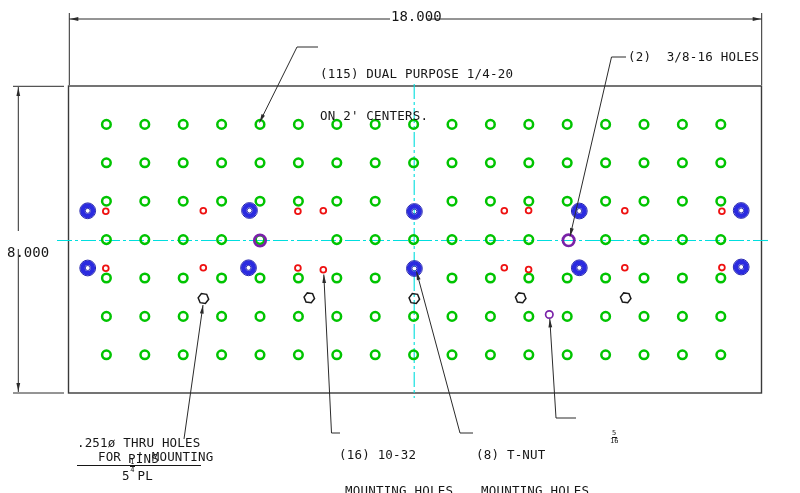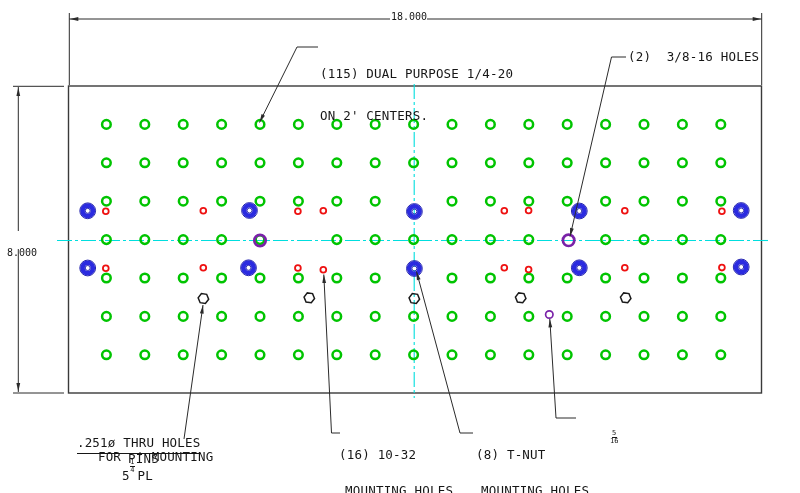--- a/index.html
+++ b/index.html
@@ -1,22 +1,22 @@
 <!DOCTYPE html>
 <html><head>
 <meta charset="utf-8">
 <style>
   html,body{margin:0;padding:0;background:#ffffff;}
   .canvas{position:relative;width:800px;height:493px;background:#ffffff;
           font-family:"DejaVu Sans Mono","Liberation Mono",monospace;color:#161616;overflow:hidden;}
   svg{position:absolute;left:0;top:0;}
   .ann{position:absolute;font-size:12.5px;letter-spacing:0.2px;line-height:14px;white-space:pre;}
   .tight{line-height:12px;}
-  .dim{position:absolute;font-size:10px;letter-spacing:0;line-height:9px;white-space:pre;}
-  .u{border-bottom:1.2px solid #161616;display:inline-block;padding-bottom:4px;}
+  .dim{position:absolute;font-size:14px;letter-spacing:0;line-height:9px;white-space:pre;}
+  .u{border-bottom:1.2px solid #161616;display:inline-block;padding-bottom:16px;}
   .frac{display:inline-flex;flex-direction:column;align-items:center;justify-content:center;
         font-size:7px;line-height:6.5px;vertical-align:-3px;margin:0 1px;height:13px;}
   .frac .num{border-bottom:0.9px solid #161616;padding:0 0.5px;}
   .ind6{padding-left:6px;}
   .ind5{padding-left:5px;}
 </style>
 </head>
 <body>
 
 <div class="canvas">

